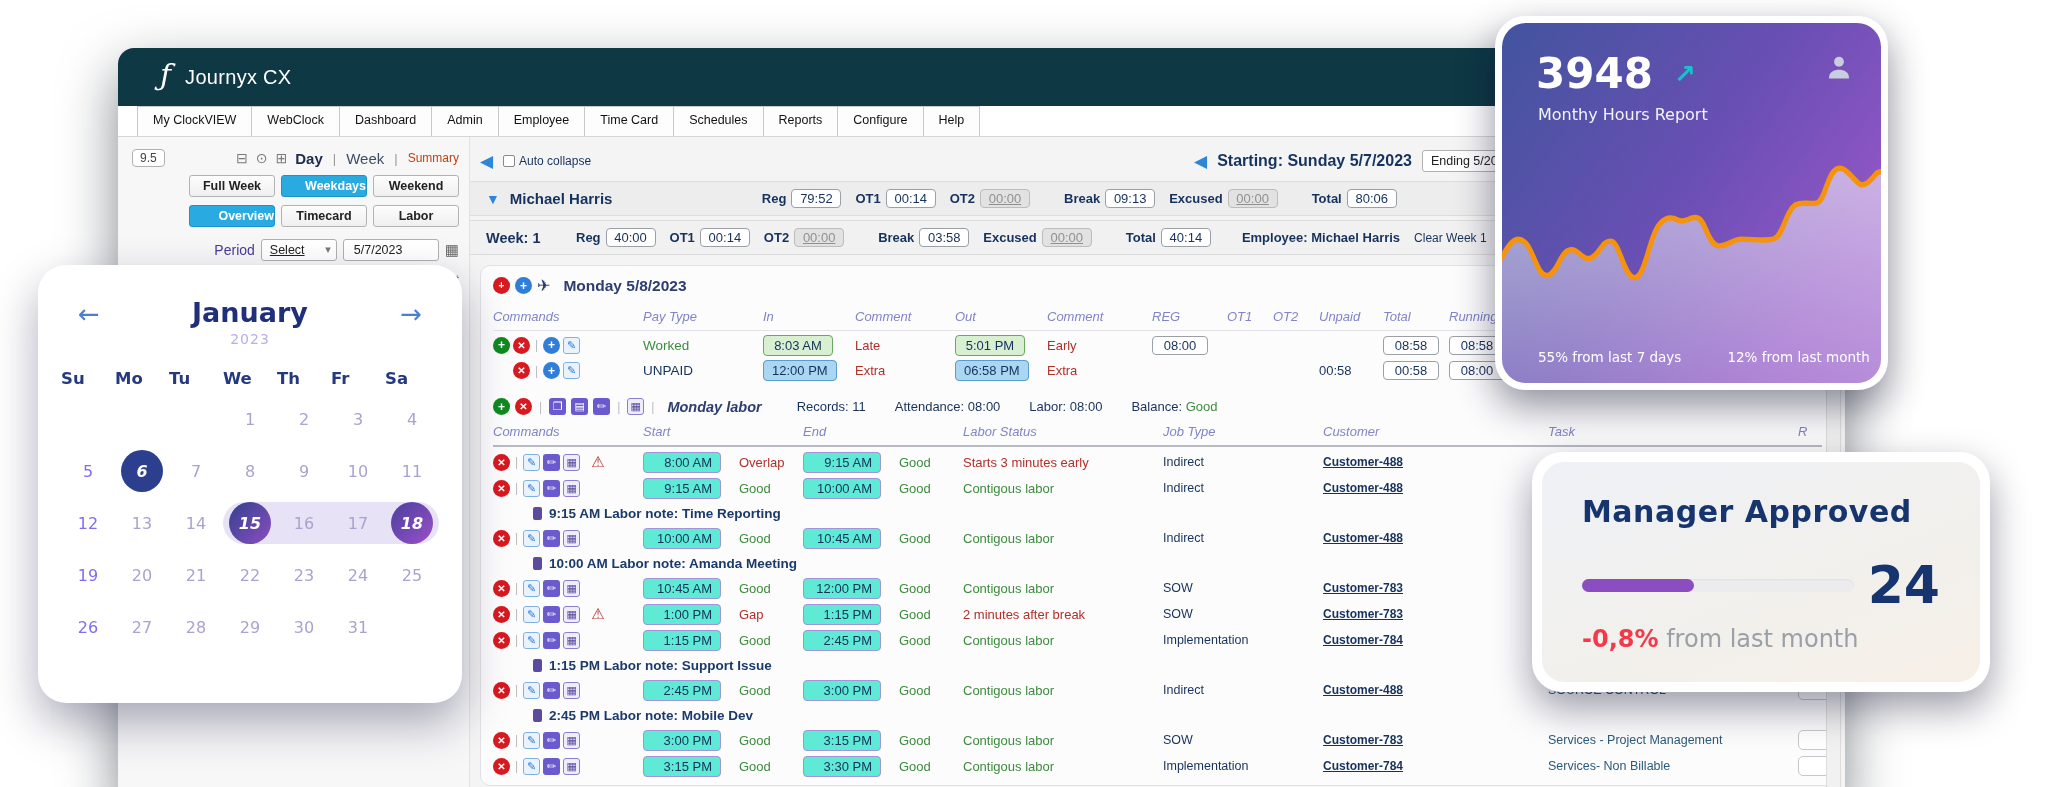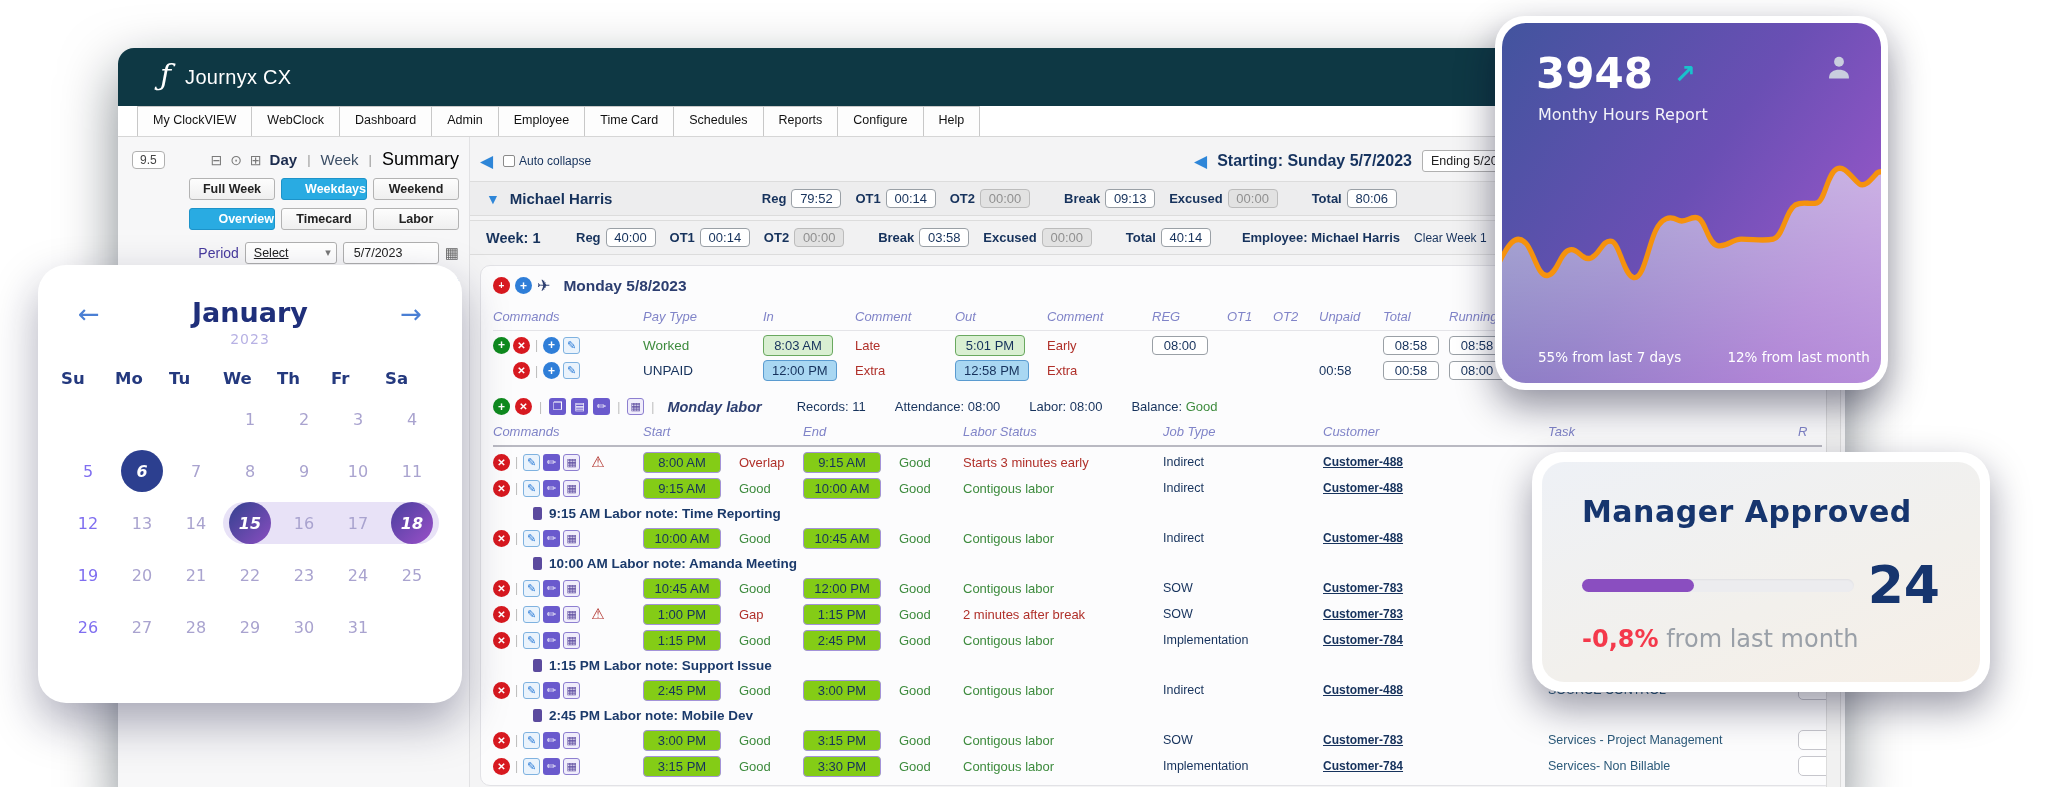--- a/index.html
+++ b/index.html
@@ -25,21 +25,21 @@
   
   .sidebar { width:352px; background:#f7f7f8; border-right:1px solid #e2e2e4;
              padding:12px 10px 0 14px; font-size:13px; flex:none; }
   .srow { display:flex; align-items:center; justify-content:flex-end; margin-bottom:8px; gap:6px; }
   .ver { border:1px solid #b0b0b0; border-radius:4px; background:#fff; color:#444;
          font-size:12px; padding:1px 7px; margin-right:auto; }
   .wicons { color:#7a7a7a; font-size:14px; letter-spacing:2px; }
   .vday { font-weight:bold; color:#1c2c4e; font-size:15px; }
   .vsep { color:#999; margin:0 4px; }
   .vweek { color:#3d4f66; font-size:15px; }
-  .vsum { color:#000000; font-size:18px; }
+  .vsum { color:#c2410c; font-size:12px; }
   .sbtn { border:1px solid #b3b3b3; background:linear-gradient(#fdfdfd,#efefef);
           color:#222; font-size:12.5px; padding:3px 0; width:86px; text-align:center;
           border-radius:3px; font-weight:bold; }
   .sbtn.active { background:#29abe2; border-color:#1d93c9; color:#fff;text-align:right; }
   .slabel { color:#473a9e; font-size:14px; }
   .sel { position:relative; background:#fff; border:1px solid #b0b0b0; border-radius:3px;
          font-size:12.5px; color:#222; padding:3px 20px 3px 8px; }
   .sel .dd { position:absolute; right:5px; top:3px; color:#777; font-size:11px; }
   .dateinp { background:#fff; border:1px solid #b0b0b0; border-radius:3px;
              font-size:12.5px; color:#222; padding:3px 10px; width:96px; }
@@ -60,21 +60,21 @@
           margin:4px -10px 0 -10px; padding:0 16px; }
   .band2 { background:#f1f1f2; }
   .tri { color:#2e86d8; font-size:14px; margin-right:10px; }
   .ename { color:#16325c; font-weight:bold; font-size:15px; width:252px; }
   .wklabel { color:#16325c; font-weight:bold; font-size:14.5px; width:90px; }
   .fld { display:flex; align-items:center; margin-right:14px; }
   .fld.gap { margin-right:34px; }
   .flbl { color:#16325c; font-weight:bold; font-size:13px; margin-right:5px; }
   .vbox { background:#fff; border:1px solid #9aa0a6; border-radius:4px; color:#16325c;
           font-size:13px; padding:1px 7px; min-width:50px; text-align:center; }
-  .vbox.dis { background:#e2e2e2; color:#909090; border-color:#bcbcbc; }
+  .vbox.dis { background:#e2e2e2; color:#909090; border-color:#bcbcbc;text-decoration:underline; }
   .empl { color:#16325c; font-size:13px; font-weight:bold; margin-left:17px; }
   .clearwk { color:#16325c; font-size:12px; margin-left:14px; }
 
   .daypanel { background:#fcfcfd; border:1px solid #e2e2e6; border-radius:10px;
               margin-top:10px; padding:8px 12px 6px 12px; min-height:470px; }
   .dayhead { display:flex; align-items:center; gap:5px; margin:2px 0 8px 0; }
   .daytitle { color:#2c3e70; font-weight:bold; font-size:15.5px; margin-left:8px; }
   .ic { display:inline-flex; width:17px; height:17px; border-radius:50%; color:#fff;
         align-items:center; justify-content:center; font-size:12px; font-weight:bold; flex:none; }
   .ic.red { background:#d71920; font-size:10px; }
@@ -90,21 +90,21 @@
   .warn { color:#b0302a; font-size:15px; margin-left:8px; }
 
   .agrid { display:grid; align-items:center; height:27px;
            grid-template-columns:150px 120px 92px 100px 92px 105px 75px 46px 46px 64px 66px 72px 1fr; }
   .ahead span { color:#8084c8; font-style:italic; font-size:13px; }
   .cmds { display:flex; align-items:center; gap:3px; }
   .tbox { display:inline-block; border-radius:4px; font-size:13px; color:#16325c;
           padding:2px 8px; text-align:center; min-width:70px; border:1.5px solid; justify-self:start; }
   .tbox.g { background:#d9efd2; border-color:#69a85f; }
   .tbox.b { background:#a9d7f2; border-color:#5a9bd0; }
-  .tbox.p { background:#84cc16; border-color:#a393d8; min-width:78px; }
+  .tbox.p { background:#5eead4; border-color:#a393d8; min-width:78px;text-align:right; }
   .ok { color:#3d8b3d; font-size:13px; }
   .bad { color:#b0302a; font-size:13px; }
   .navytx { color:#16325c; font-size:13px; }
   .sabtn { background:#f5f7fa; border:1px solid #b9c4d4; border-radius:8px; color:#16325c;
            font-size:12px; font-weight:bold; padding:2px 11px; margin-left:42px; justify-self:start; }
   .rowcb { margin-left:58px; }
 
   .laborhead { display:flex; align-items:center; gap:5px; margin:14px 0 6px 0; }
   .labtitle { color:#2c3e70; font-weight:bold; font-style:italic; font-size:14.5px; margin:0 6px; }
   .lstat { margin-left:24px; font-size:13px; color:#16325c; }
@@ -223,21 +223,21 @@
         <span class="sbtn active">Weekdays</span>
         <span class="sbtn">Weekend</span>
       </div>
       <div class="srow">
         <span class="sbtn active">Overview</span>
         <span class="sbtn">Timecard</span>
         <span class="sbtn">Labor</span>
       </div>
       <div class="srow" style="margin-top:12px;">
         <span class="slabel">Period</span>
-        <span class="sel" style="width:92px;text-decoration:underline;">
+        <span class="sel" style="width:76px;text-decoration:underline;">
           <span>Select</span><span class="dd">▾</span>
         </span>
         <span class="dateinp">5/7/2023</span>
         <span class="calglyph">▦</span>
       </div>
       <div class="srow" style="justify-content:space-between; margin-top:10px;">
         <span class="slabel" style="margin-left:12px;">Assignment filter</span>
         <span class="auditlink">Audit</span>
       </div>
       <div class="srow">
@@ -383,21 +383,21 @@
         <div class="agrid">
           <span class="cmds" style="padding-left:20px;">
             <span class="ic red">✕</span>
             <span class="sep">|</span>
             <span class="ic blue">+</span>
             <span class="sq edit">✎</span>
           </span>
           <span class="navytx" style="font-size:13.5px;">UNPAID</span>
           <span class="tbox b">12:00 PM</span>
           <span class="bad">Extra</span>
-          <span class="tbox b">12:58 PM</span>
+          <span class="tbox b">06:58 PM</span>
           <span class="bad">Extra</span>
           <span></span>
             <span></span>
             <span></span>
           <span class="navytx">00:58</span>
           <span class="vbox" style="min-width:56px; justify-self:start;">00:58</span>
           <span class="vbox" style="min-width:56px; justify-self:start;">08:00</span>
           <span class="cb rowcb"></span>
         </div>
 

